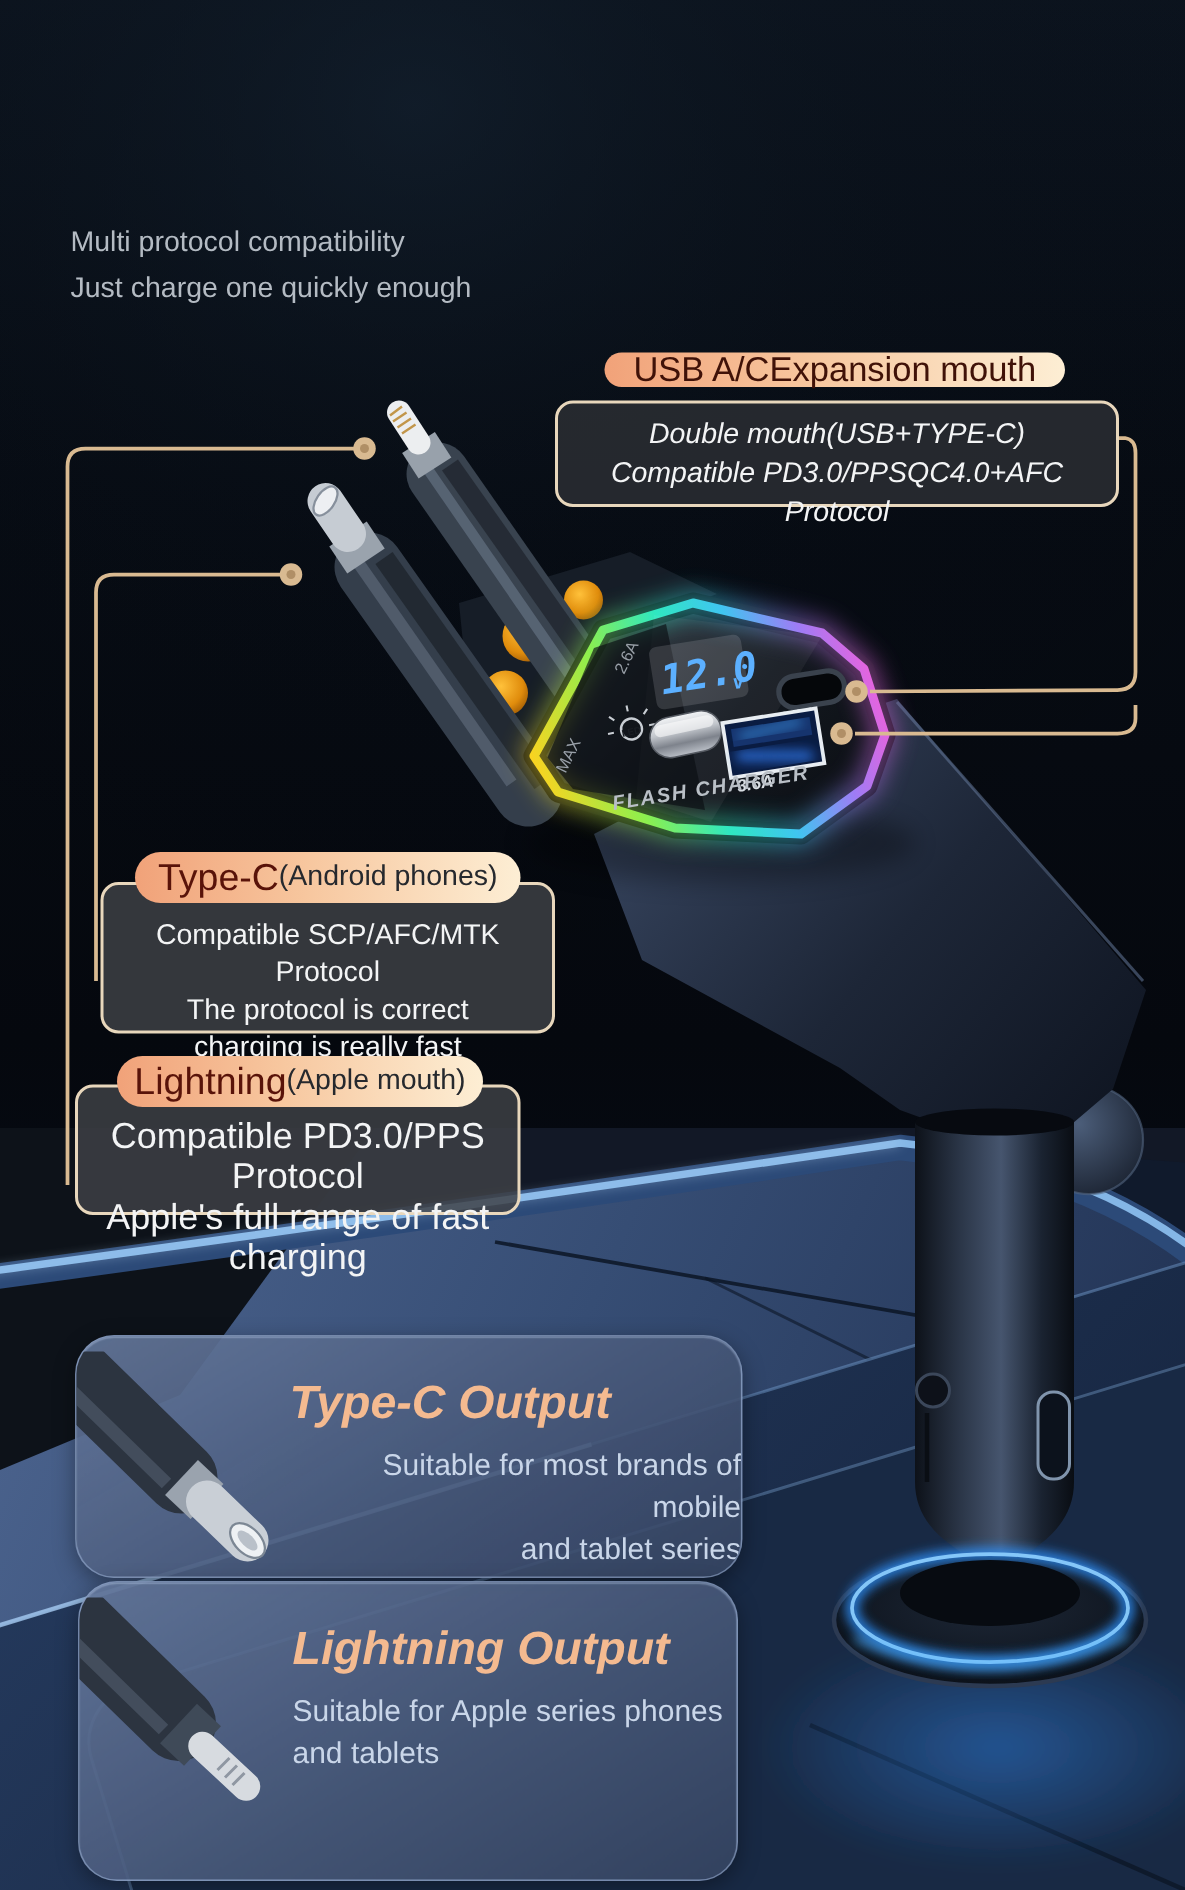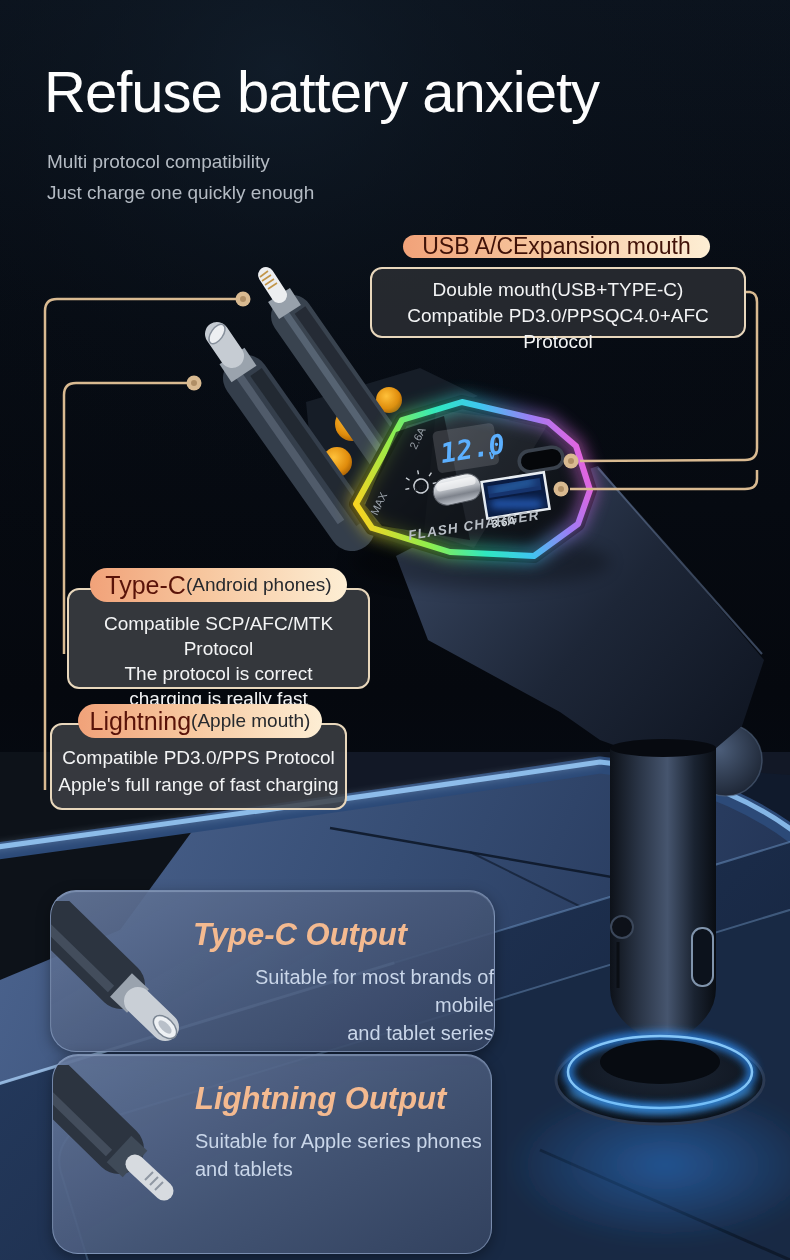--- a/index.html
+++ b/index.html
@@ -12,31 +12,31 @@
   .title{left:44px;top:58px;font-size:58px;letter-spacing:-1px;color:#fdfdfd;white-space:nowrap;}
   .subtitle{left:47px;top:146px;font-size:19px;line-height:31px;color:#b4bbc3;}
 
   .pill{display:flex;align-items:center;justify-content:center;border-radius:18px;
         background:linear-gradient(90deg,#f1a279 0%,#f7c79f 45%,#fdeed4 100%);
         color:#401208;white-space:nowrap;z-index:4;}
   .note-box{border:2px solid #e8d7bc;border-radius:12px;background:rgba(45,47,52,.8);
         color:#f3f4f5;text-align:center;z-index:3;}
 
   .usb-pill{left:403px;top:235px;width:307px;height:23px;font-size:23px;}
-  .usb-box{left:370px;top:267px;width:376px;height:71px;padding-top:8px;font-size:19px;line-height:26px;}
+  .usb-box{left:370px;top:267px;width:376px;height:71px;padding-top:8px;font-size:19px;line-height:26px;font-style:italic;}
 
   .tc-pill{left:90px;top:568px;width:257px;height:34px;}
   .tc-pill .big{font-size:25px;color:#591309;}
   .tc-pill .small{font-size:19px;color:#26292e;}
   .tc-box{left:67px;top:588px;width:303px;height:101px;padding-top:21px;font-size:19px;line-height:25px;background:rgba(62,64,69,.84);}
 
   .lt-pill{left:78px;top:704px;width:244px;height:34px;}
   .lt-pill .big{font-size:25px;color:#591309;}
   .lt-pill .small{font-size:19px;color:#26292e;}
-  .lt-box{left:50px;top:723px;width:297px;height:87px;padding-top:19px;font-size:19px;line-height:27px;background:rgba(62,64,69,.84);}
+  .lt-box{left:50px;top:723px;width:297px;height:87px;padding-top:19px;font-size:24px;line-height:27px;background:rgba(62,64,69,.84);}
 
   .feature{border-radius:26px;overflow:hidden;z-index:2;
         background:linear-gradient(150deg,rgba(99,118,154,.93) 0%,rgba(72,89,122,.9) 55%,rgba(53,68,98,.9) 100%);
         border:1px solid rgba(156,178,214,.55);
         box-shadow:inset 0 1px 1px rgba(200,220,245,.35), 0 4px 14px rgba(0,0,0,.35);}
   .feature .f-title{position:absolute;left:142px;top:26px;font-size:31px;font-weight:bold;font-style:italic;color:#f4ba90;white-space:nowrap;}
   .feature .f-desc{position:absolute;left:142px;top:72px;font-size:20px;line-height:28px;color:#c9d6e9;}
   .feat-1{left:50px;top:890px;width:445px;height:162px;text-align:right;}
   .feat-2{left:52px;top:1054px;width:440px;height:200px;}
   .conn-art{position:absolute;left:-8px;top:10px;}
@@ -266,21 +266,20 @@
           <circle cx="571" cy="461" r="7.5" fill="#d9ba91"></circle>
           <circle cx="571" cy="461" r="3" fill="#b08f66"></circle>
         </g>
     <g>
           <circle cx="561" cy="489" r="7.5" fill="#d9ba91"></circle>
           <circle cx="561" cy="489" r="3" fill="#b08f66"></circle>
         </g>
   </g>
 </svg>
 
-<div class="abs title">Refuse battery anxiety</div>
 <div class="abs subtitle">
   <div>Multi protocol compatibility</div>
   <div>Just charge one quickly enough</div>
 </div>
 
 <div class="abs pill usb-pill">USB A/CExpansion mouth</div>
 <div class="abs note-box usb-box">
   <div>Double mouth(USB+TYPE-C)</div>
   <div>Compatible PD3.0/PPSQC4.0+AFC Protocol</div>
 </div>

